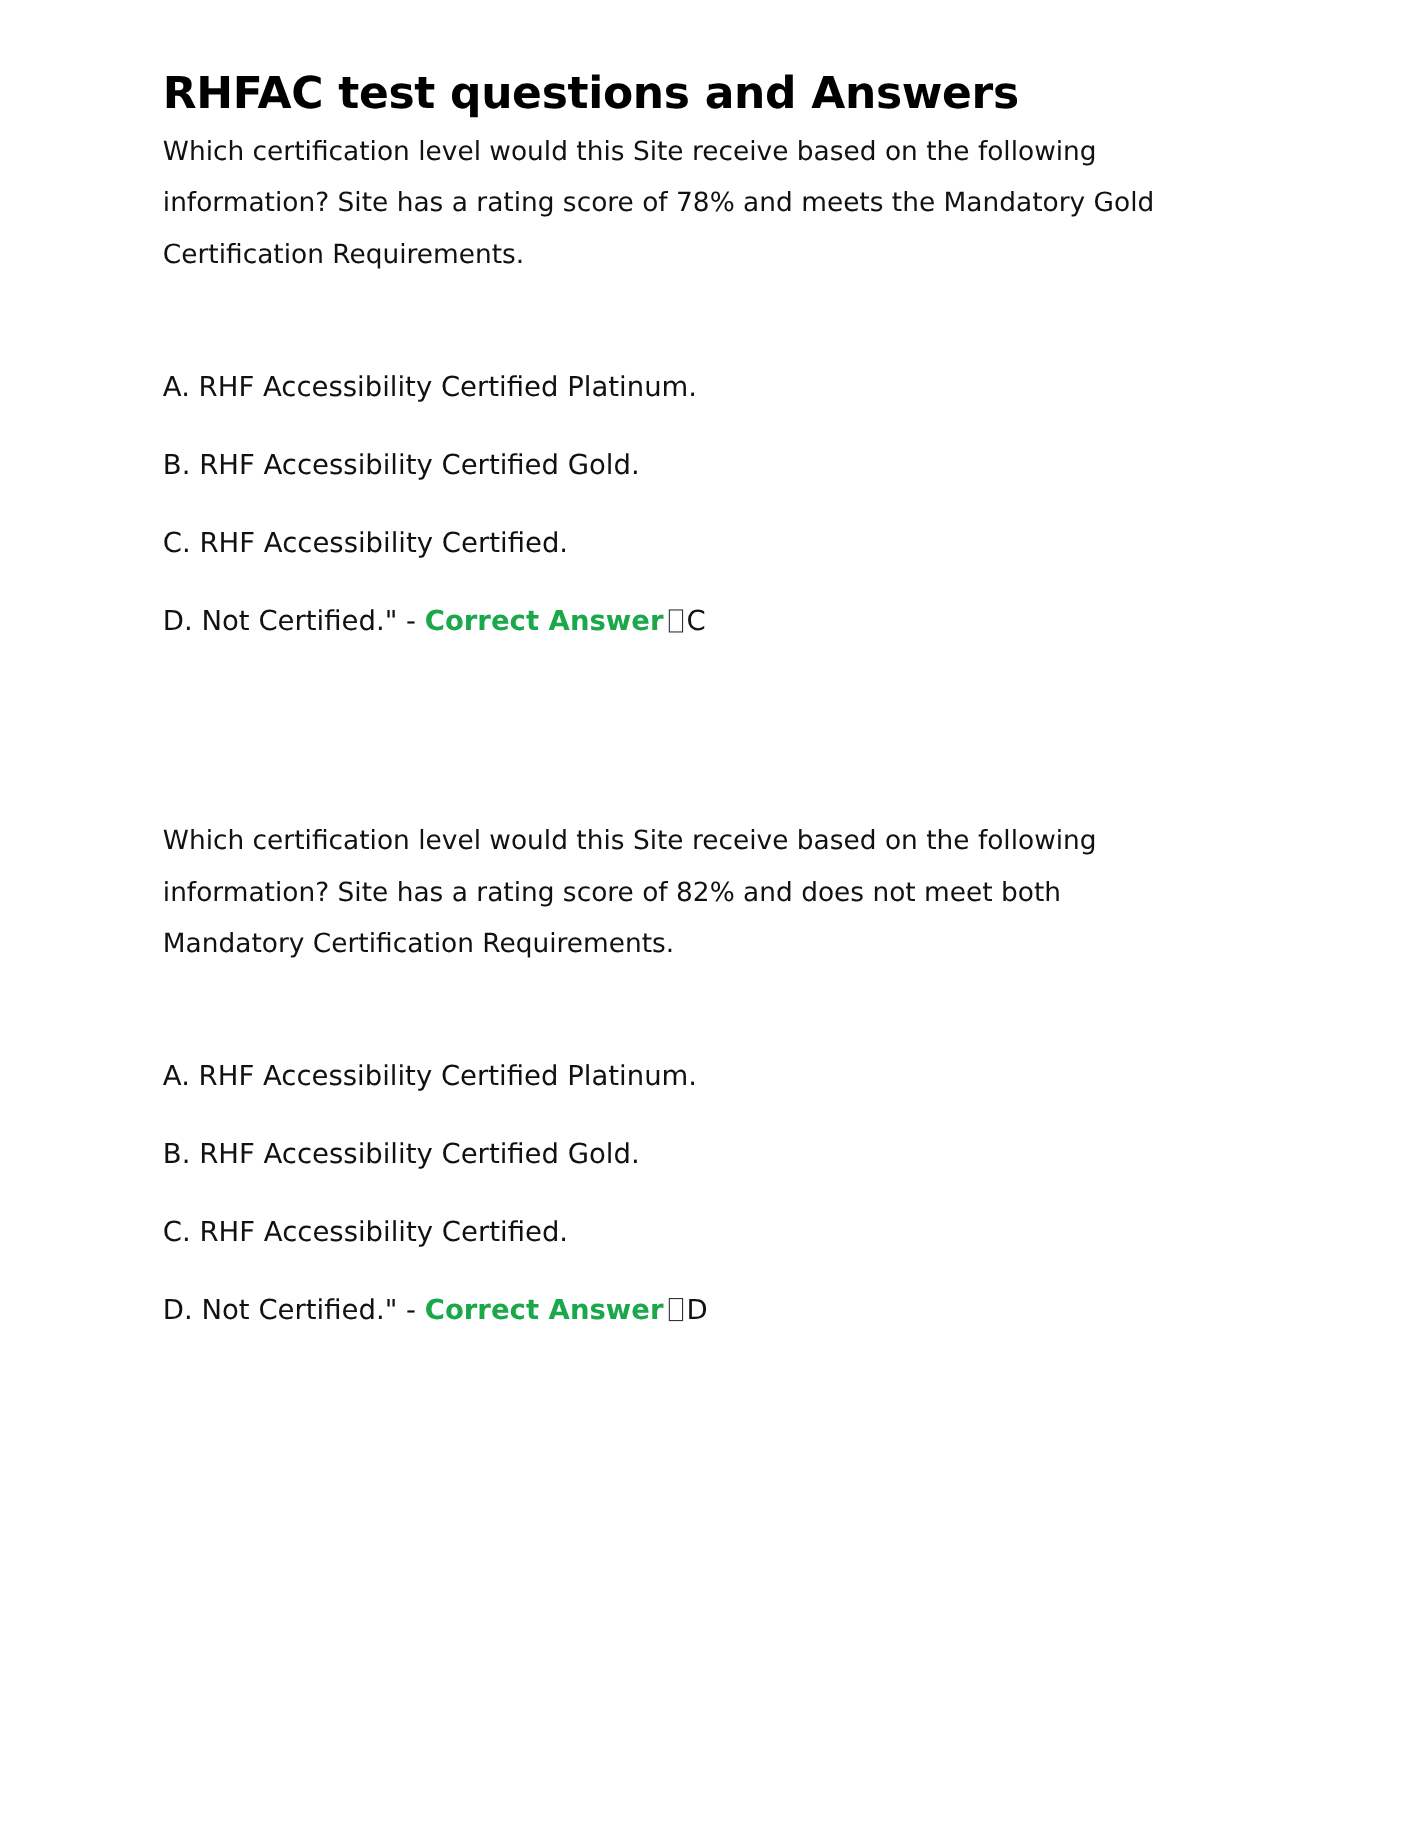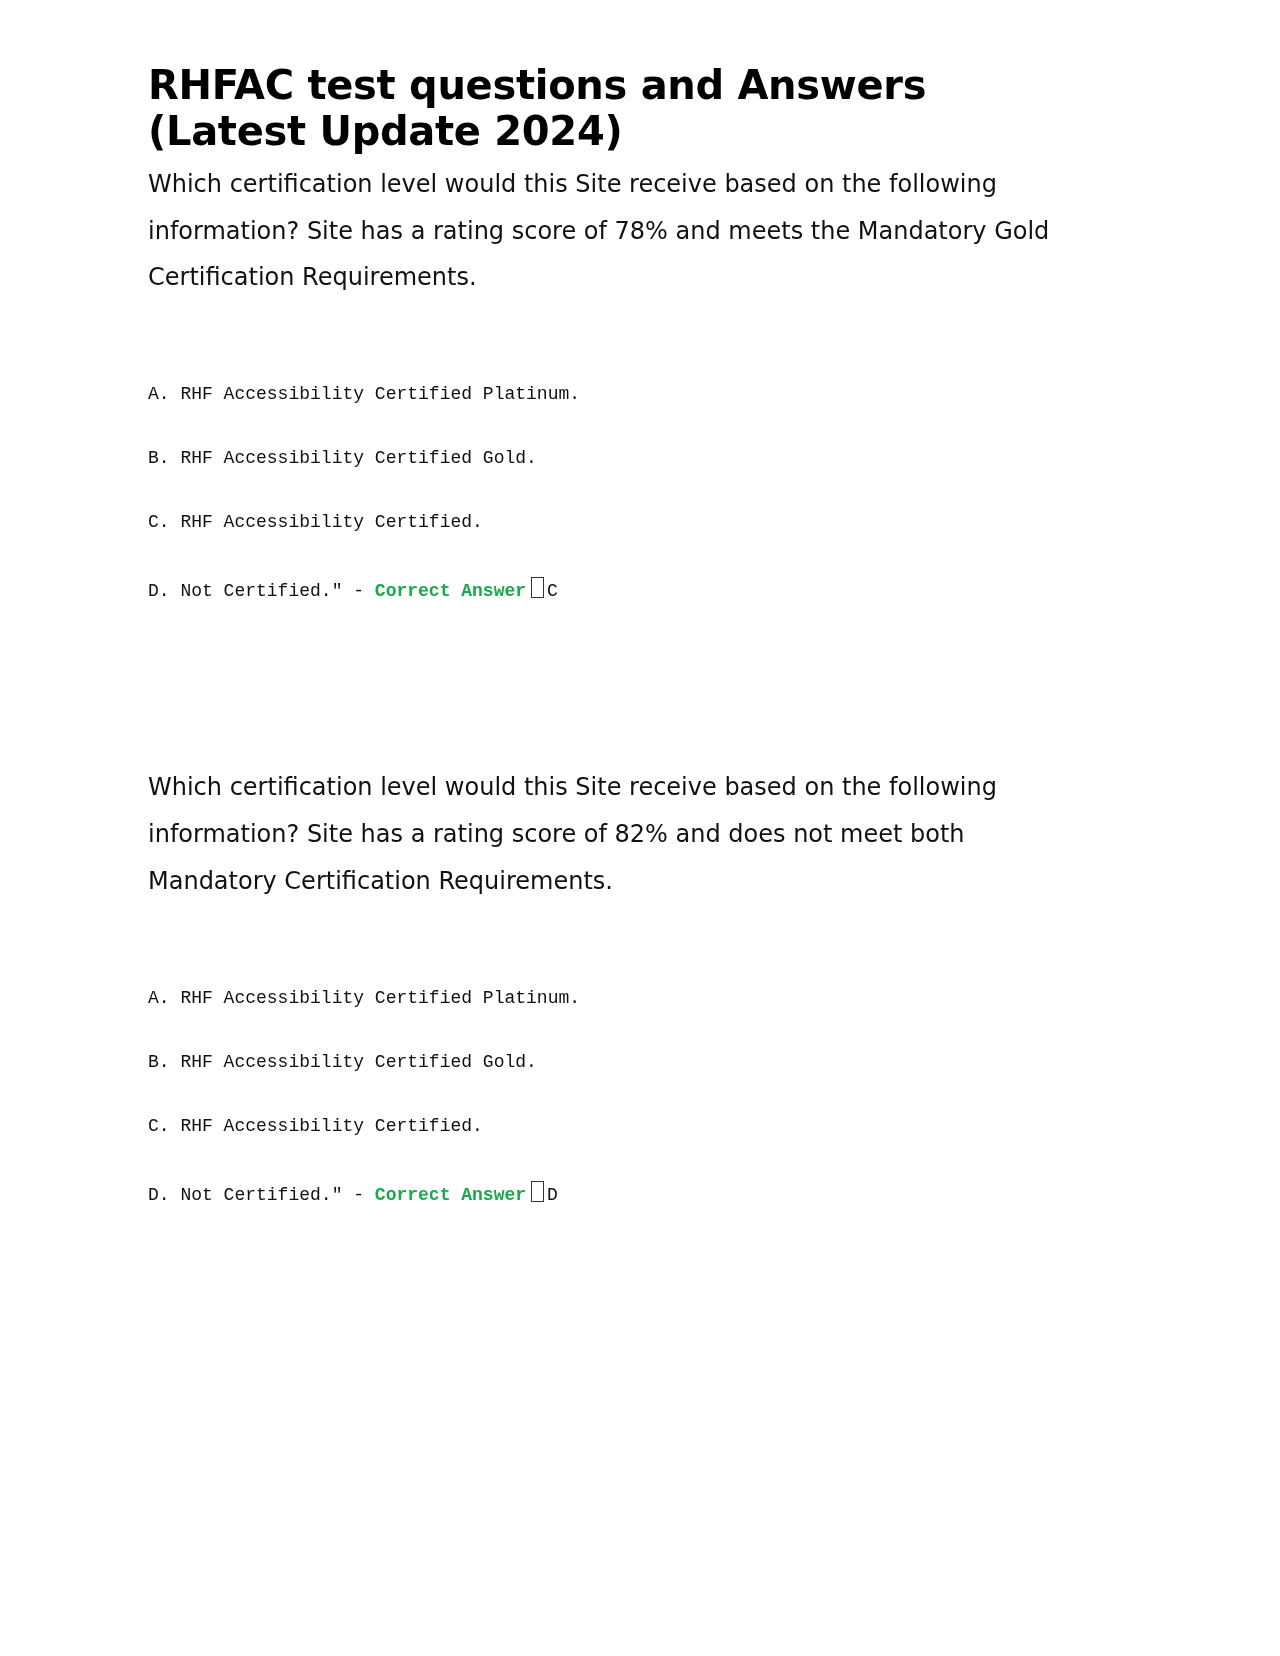--- a/index.html
+++ b/index.html
@@ -39,26 +39,25 @@
     color: #111;
     max-width: 930px;
   }
   .spacer-lg {
     height: 84px;
   }
   .spacer-sm {
     height: 34px;
   }
   .option {
-    font-size: 18px;
+    font-size: 25px;
     line-height: 1.0;
     margin: 0 0 46px 0;
     color: #111;
     white-space: nowrap;
-    font-family: Liberation Mono, monospace;
   }
   .option:last-child {
     margin-bottom: 0;
   }
   .correct {
     color: #1aa84a;
     font-weight: bold;
     text-align: right;
   }
   .tofu {
@@ -74,21 +73,20 @@
     color: #111;
   }
 </style>
 </head>
 <body>
 
 <div class="page">
 
   <h1 class="doc-title">
     <span class="line">RHFAC test questions and Answers</span>
-    <span class="line">(Latest Update 2024)</span>
   </h1>
 
   <p class="para">Which certification level would this Site receive based on the following information? Site has a rating score of 78% and meets the Mandatory Gold Certification Requirements.</p>
 
   <div class="spacer-lg"></div>
 
   <div class="option">A. RHF Accessibility Certified Platinum.</div>
   <div class="option">B. RHF Accessibility Certified Gold.</div>
   <div class="option">C. RHF Accessibility Certified.</div>
   <div class="option">

